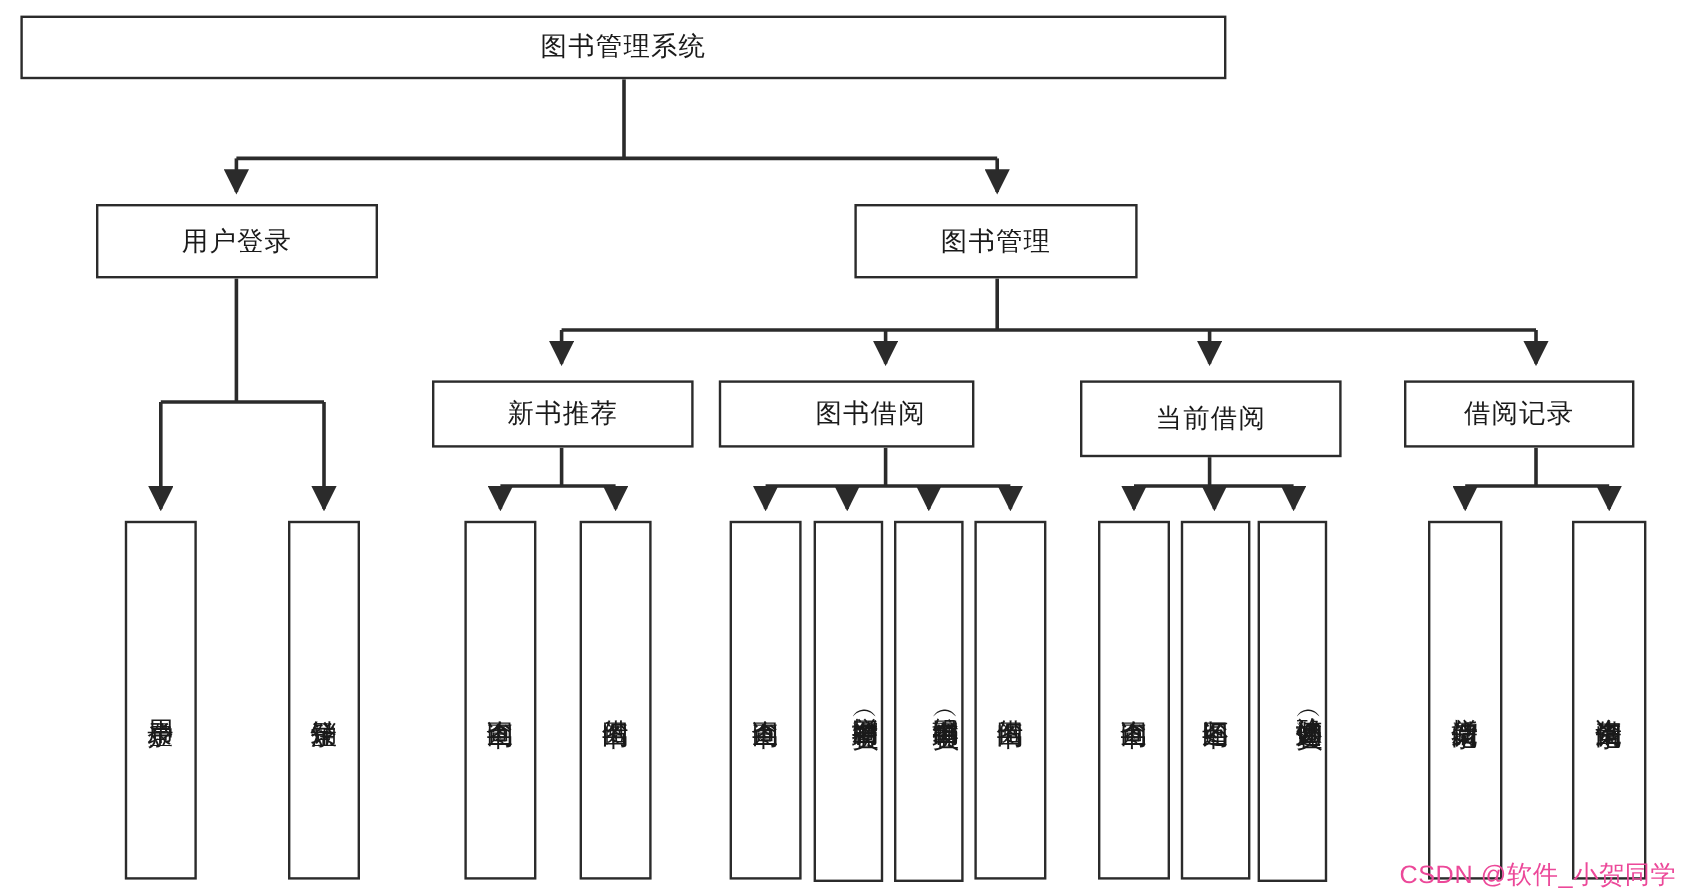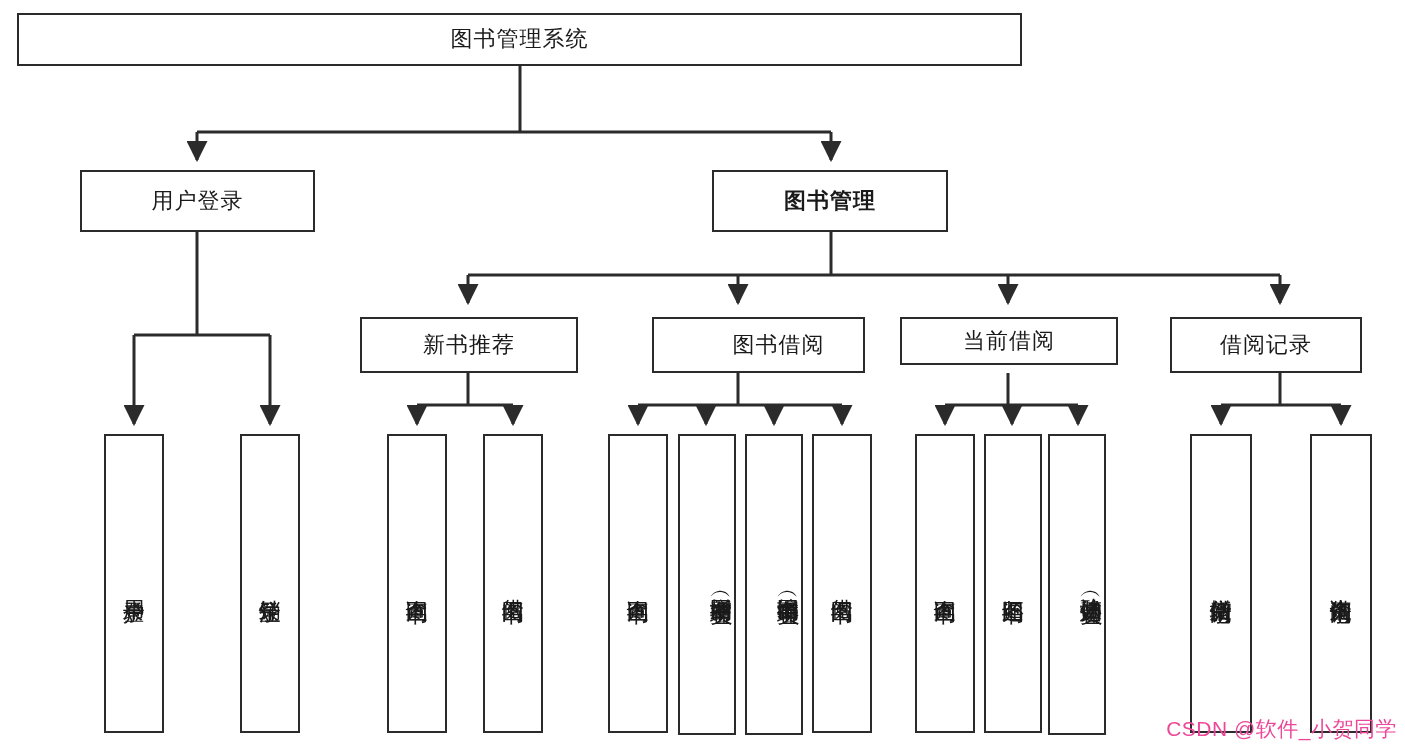--- a/index.html
+++ b/index.html
@@ -126,33 +126,33 @@
   </svg>
 
   <div class="node h-label" style="left:17px; top:13px; width:1005px; height:53px;">
     <span>图书管理系统</span>
   </div>
 
   <div class="node h-label" style="left:80px; top:170px; width:235px; height:62px;">
     <span>用户登录</span>
   </div>
 
-  <div class="node h-label" style="left:712px; top:170px; width:236px; height:62px;font-weight:bold;">
+  <div class="node h-label" style="left:712px; top:170px; width:236px; height:62px;">
     <span>图书管理</span>
   </div>
 
   <div class="node h-label" style="left:360px; top:317px; width:218px; height:56px;text-align:center;">
     <span>新书推荐</span>
   </div>
 
-  <div class="node h-label" style="left:652px; top:317px; width:213px; height:56px;padding-left:40px;">
+  <div class="node h-label" style="left:599px; top:317px; width:213px; height:56px;padding-left:40px;">
     <span>图书借阅</span>
   </div>
 
-  <div class="node h-label" style="left:900px; top:317px; width:218px; height:48px;">
+  <div class="node h-label" style="left:900px; top:317px; width:218px; height:64px;">
     <span>当前借阅</span>
   </div>
 
   <div class="node h-label" style="left:1170px; top:317px; width:192px; height:56px;">
     <span>借阅记录</span>
   </div>
 
   <div class="node v-label" style="left:104px; top:434px; width:60px; height:299px;">
     <span class="vtext">用户登录</span>
   </div>

